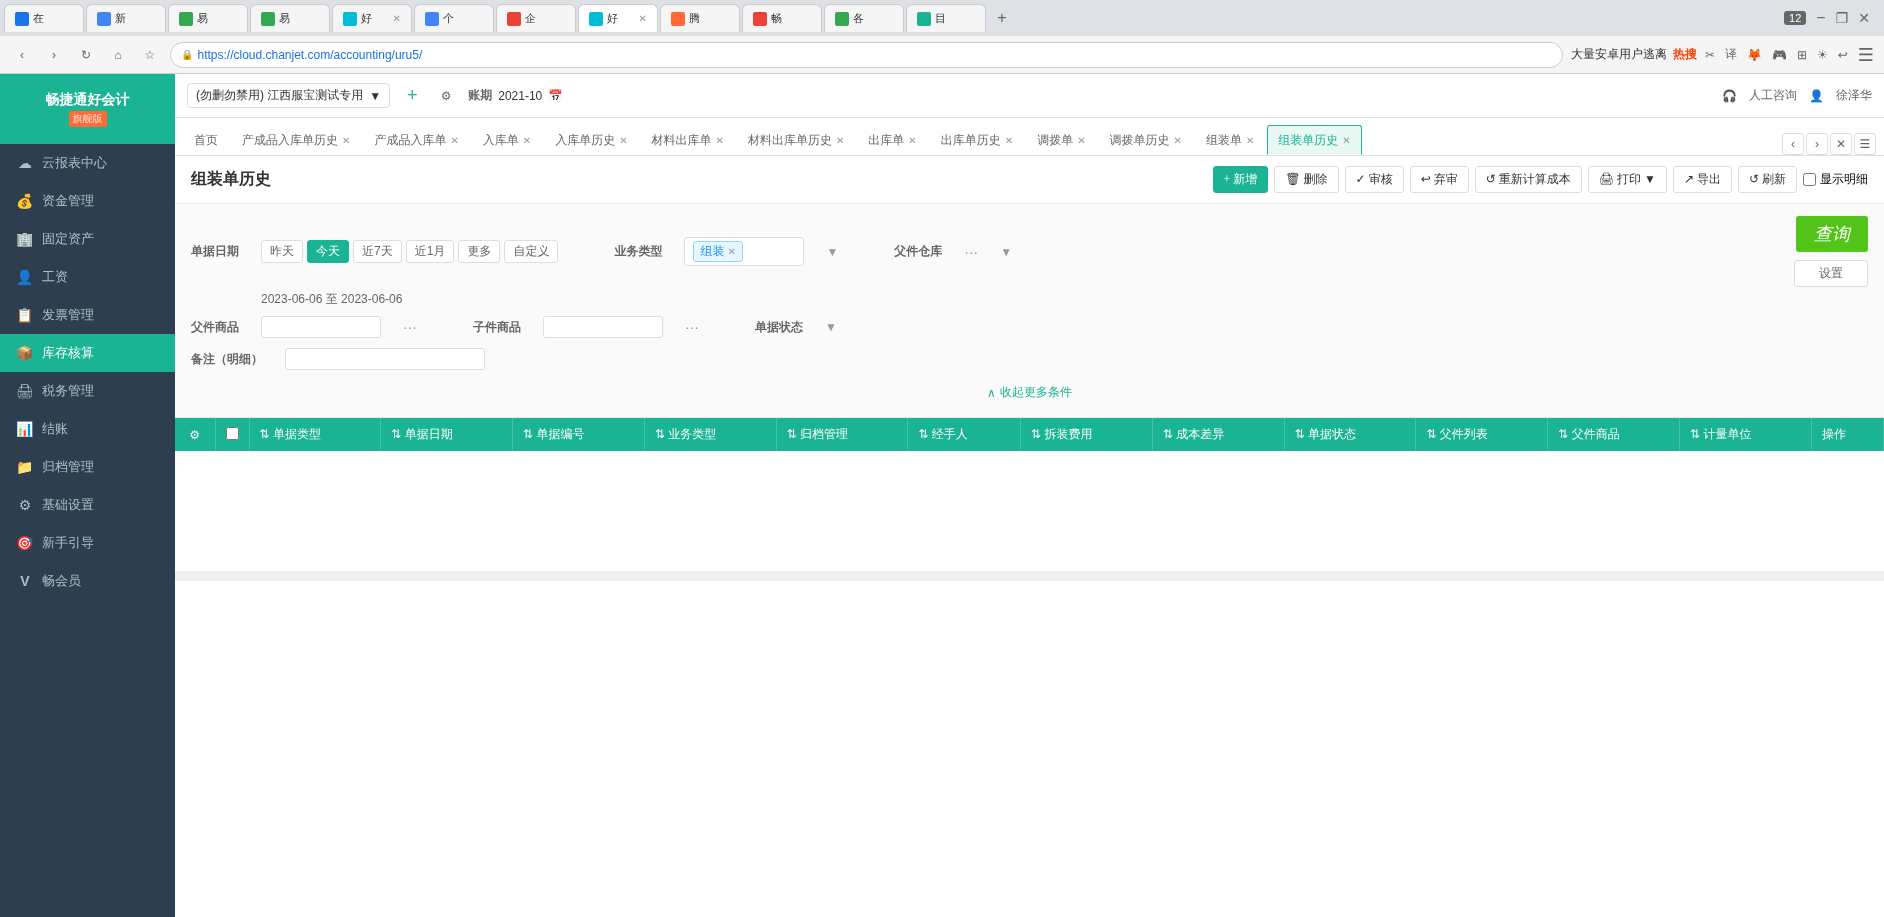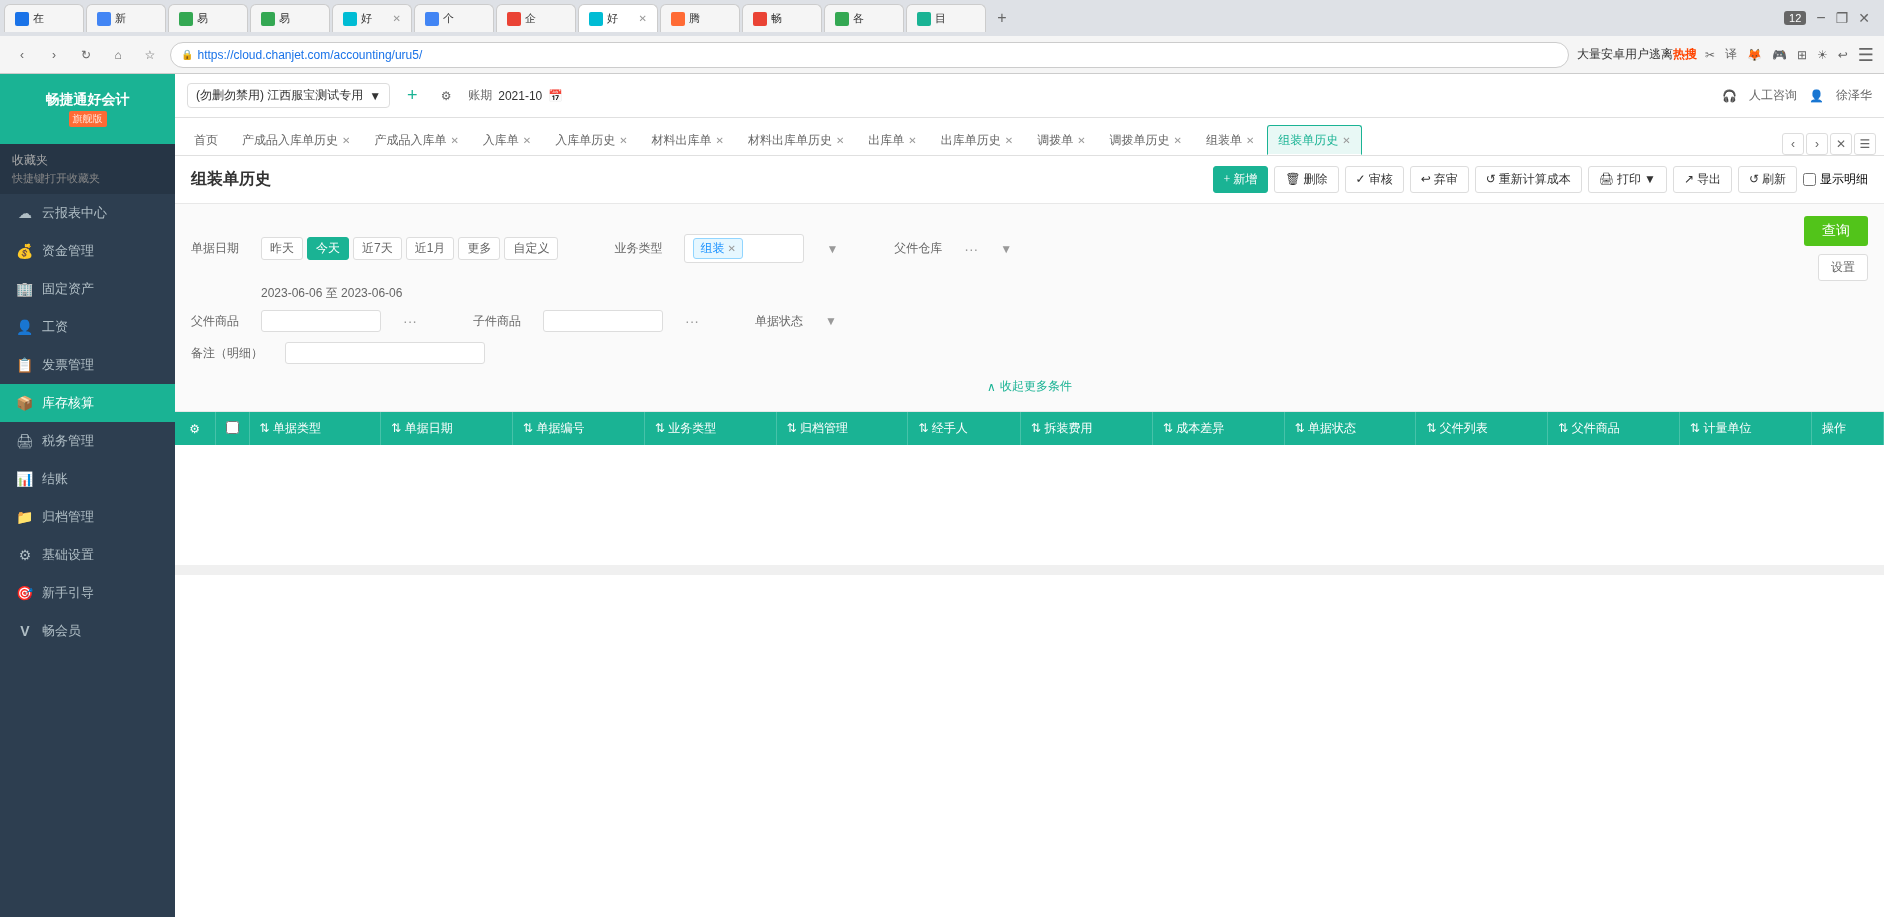--- a/index.html
+++ b/index.html
@@ -10,21 +10,21 @@
     .tab-bar { display: flex; align-items: center; height: 36px; background: #dee1e6; padding: 0 4px; gap: 2px; }
     .tab { display: flex; align-items: center; height: 28px; padding: 0 10px; background: #f5f5f5; border-radius: 6px 6px 0 0; font-size: 11px; color: #333; gap: 4px; min-width: 80px; max-width: 160px; overflow: hidden; white-space: nowrap; cursor: pointer; border: 1px solid #ccc; border-bottom: none; }
     .tab.active { background: #fff; z-index: 1; }
     .tab-icon { width: 14px; height: 14px; border-radius: 2px; flex-shrink: 0; }
     .tab-close { margin-left: auto; color: #999; font-size: 10px; cursor: pointer; }
     .tab-new { width: 28px; height: 28px; display: flex; align-items: center; justify-content: center; cursor: pointer; color: #666; font-size: 16px; }
 
     .address-bar { display: flex; align-items: center; height: 38px; background: #f5f5f5; padding: 0 10px; gap: 8px; border-bottom: 1px solid #ccc; }
     .nav-btn { width: 24px; height: 24px; display: flex; align-items: center; justify-content: center; color: #666; cursor: pointer; border-radius: 50%; }
     .url-bar { flex: 1; height: 26px; background: #fff; border: 1px solid #ccc; border-radius: 13px; padding: 0 10px; font-size: 12px; color: #1a73e8; display: flex; align-items: center; }
-    .search-area { display: flex; gap: 0; color: #333; font-size: 12px; }
+    .search-area { display: flex; gap: 6px; color: #333; font-size: 12px; }
     .hot-tag { color: #ff4400; font-weight: bold; }
     .browser-tools { display: flex; align-items: center; gap: 10px; color: #666; font-size: 12px; }
 
     
     .app { display: flex; width: 1884px; height: 843px; background: #f0f0f0; }
 
     
     .sidebar { width: 175px; background: #2d3e50; display: flex; flex-direction: column; flex-shrink: 0; height: 100%; }
     .sidebar-logo { height: 70px; background: #1ab394; display: flex; align-items: center; justify-content: center; flex-direction: column; gap: 2px; }
     .logo-text { color: #fff; font-size: 14px; font-weight: bold; }
@@ -61,21 +61,21 @@
     .page-header { display: flex; align-items: center; justify-content: space-between; padding: 10px 16px; border-bottom: 1px solid #e8e8e8; }
     .page-title { font-size: 16px; font-weight: bold; color: #333; }
     .page-actions { display: flex; align-items: center; gap: 6px; }
     .btn { display: flex; align-items: center; gap: 3px; padding: 4px 10px; border: 1px solid #ddd; border-radius: 3px; cursor: pointer; font-size: 12px; color: #333; background: #fff; font-family: Liberation Serif, serif; }
     .btn-primary { background: #1ab394; color: #fff; border-color: #1ab394; }
 
     
     .filter-area { padding: 12px 16px; background: #fafafa; border-bottom: 1px solid #e8e8e8; }
     .filter-row { display: flex; align-items: center; gap: 16px; margin-bottom: 10px; }
     .filter-item { display: flex; align-items: center; gap: 22px; }
-    .filter-label { color: #666; font-size: 12px; white-space: nowrap; }
+    .filter-label { color: #666; font-size: 12px; white-space: nowrap; font-weight: bold; }
     .date-btns { display: flex; gap: 4px; }
     .date-btn { padding: 2px 8px; border: 1px solid #ddd; border-radius: 3px; cursor: pointer; font-size: 12px; color: #666; background: #fff; }
     .date-btn.active { background: #1ab394; color: #fff; border-color: #1ab394; }
     .date-range { font-size: 12px; color: #666; margin-top: 2px; }
     .tag-input { display: flex; align-items: center; gap: 4px; border: 1px solid #ddd; border-radius: 3px; padding: 3px 8px; background: #fff; min-width: 120px; }
     .tag { background: #e6f7ff; border: 1px solid #91d5ff; border-radius: 3px; padding: 1px 6px; font-size: 12px; color: #1890ff; display: flex; align-items: center; gap: 3px; }
     .tag-close { color: #999; cursor: pointer; font-size: 10px; }
     .filter-input { border: 1px solid #ddd; border-radius: 3px; padding: 3px 8px; font-size: 12px; width: 120px; }
     .more-icon { color: #999; cursor: pointer; font-size: 14px; }
     .dropdown-arrow { color: #999; cursor: pointer; }
@@ -83,22 +83,22 @@
 
     
     .table-container { overflow-x: auto; }
     .data-table { width: 100%; border-collapse: collapse; }
     .data-table th { background: #1ab394; color: #fff; padding: 8px 10px; font-size: 12px; font-weight: normal; text-align: left; border-right: 1px solid rgba(255,255,255,0.2); white-space: nowrap; cursor: pointer; }
     .data-table th:first-child { width: 40px; text-align: center; }
     .checkbox-col { width: 30px; text-align: center; }
     .th-gear { background: #1ab394; width: 36px; text-align: center; }
     .empty-area { padding: 60px; text-align: center; color: #ccc; font-size: 14px; }
     .scrollbar-area { height: 10px; background: #f0f0f0; }
-    .query-btn { background: #52c41a; color: #fff; border: none; border-radius: 3px; padding: 6px 18px; font-size: 14px; cursor: pointer; }
-    .set-btn { background: #fff; color: #666; border: 1px solid #ddd; border-radius: 3px; padding: 4px 12px; font-size: 12px; cursor: pointer; display: block; margin-top: 4px; }
+    .query-btn { background: #52c41a; color: #fff; border: none; border-radius: 3px; padding: 6px 18px; font-size: 18px; cursor: pointer; font-style: italic; }
+    .set-btn { background: #fff; color: #666; border: 1px solid #ddd; border-radius: 3px; padding: 4px 24px; font-size: 12px; cursor: pointer; display: block; margin-top: 4px; }
   </style>
 </head>
 <body>
 
 <div class="browser-chrome">
 
   <div class="tab-bar">
     <div class="tab">
       <div class="tab-icon" style="background:#1a73e8;"></div>
       <span>在</span>
@@ -184,24 +184,20 @@
     </div>
   </div>
 </div>
 
 <div class="app">
 
   <div class="sidebar">
     <div class="sidebar-logo">
       <span class="logo-text">畅捷通好会计</span>
       <span class="logo-sub">旗舰版</span>
-    </div>
-    <div class="sidebar-favorites">
-      <div class="favorites-title">收藏夹</div>
-      <div class="favorites-sub">快捷键打开收藏夹</div>
     </div>
     <div class="sidebar-nav">
       <div class="nav-item">
         <span class="nav-icon">☁</span>
         <span>云报表中心</span>
       </div>
       <div class="nav-item">
         <span class="nav-icon">💰</span>
         <span>资金管理</span>
       </div>

